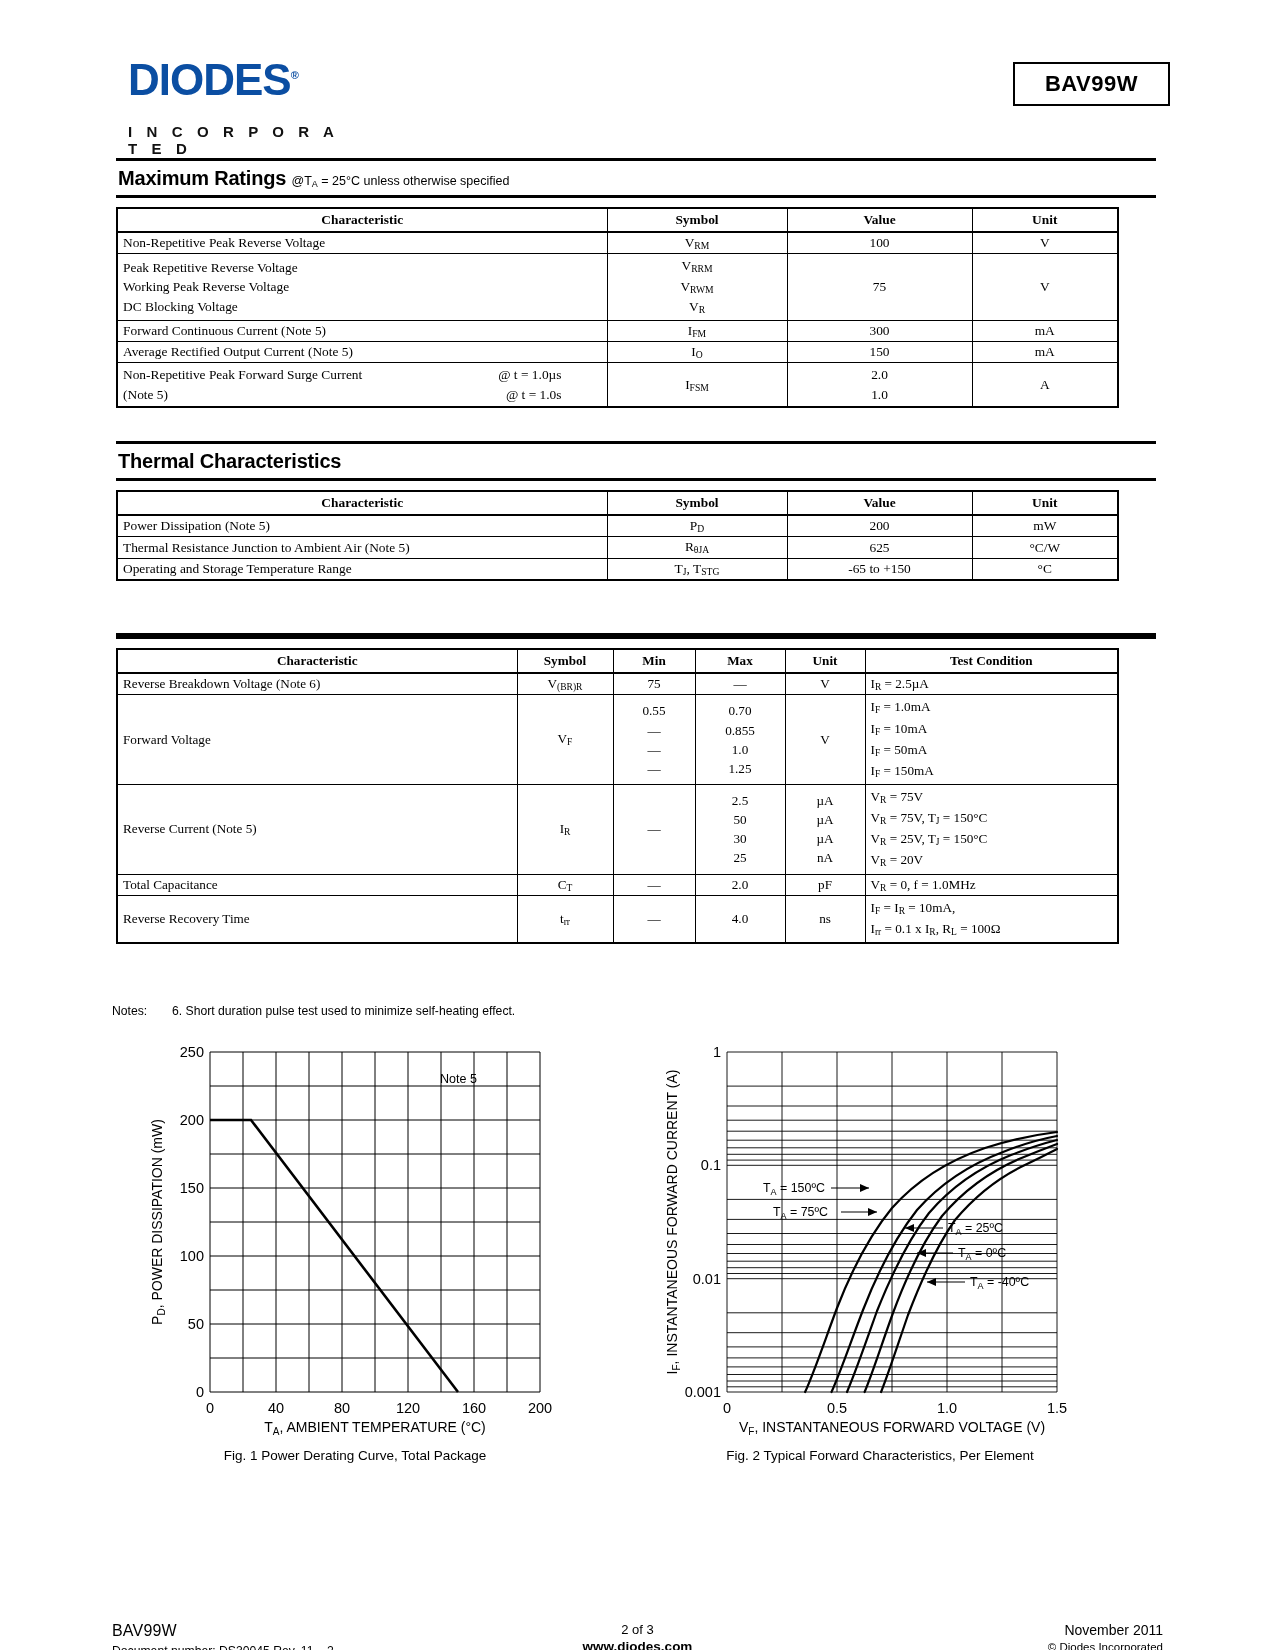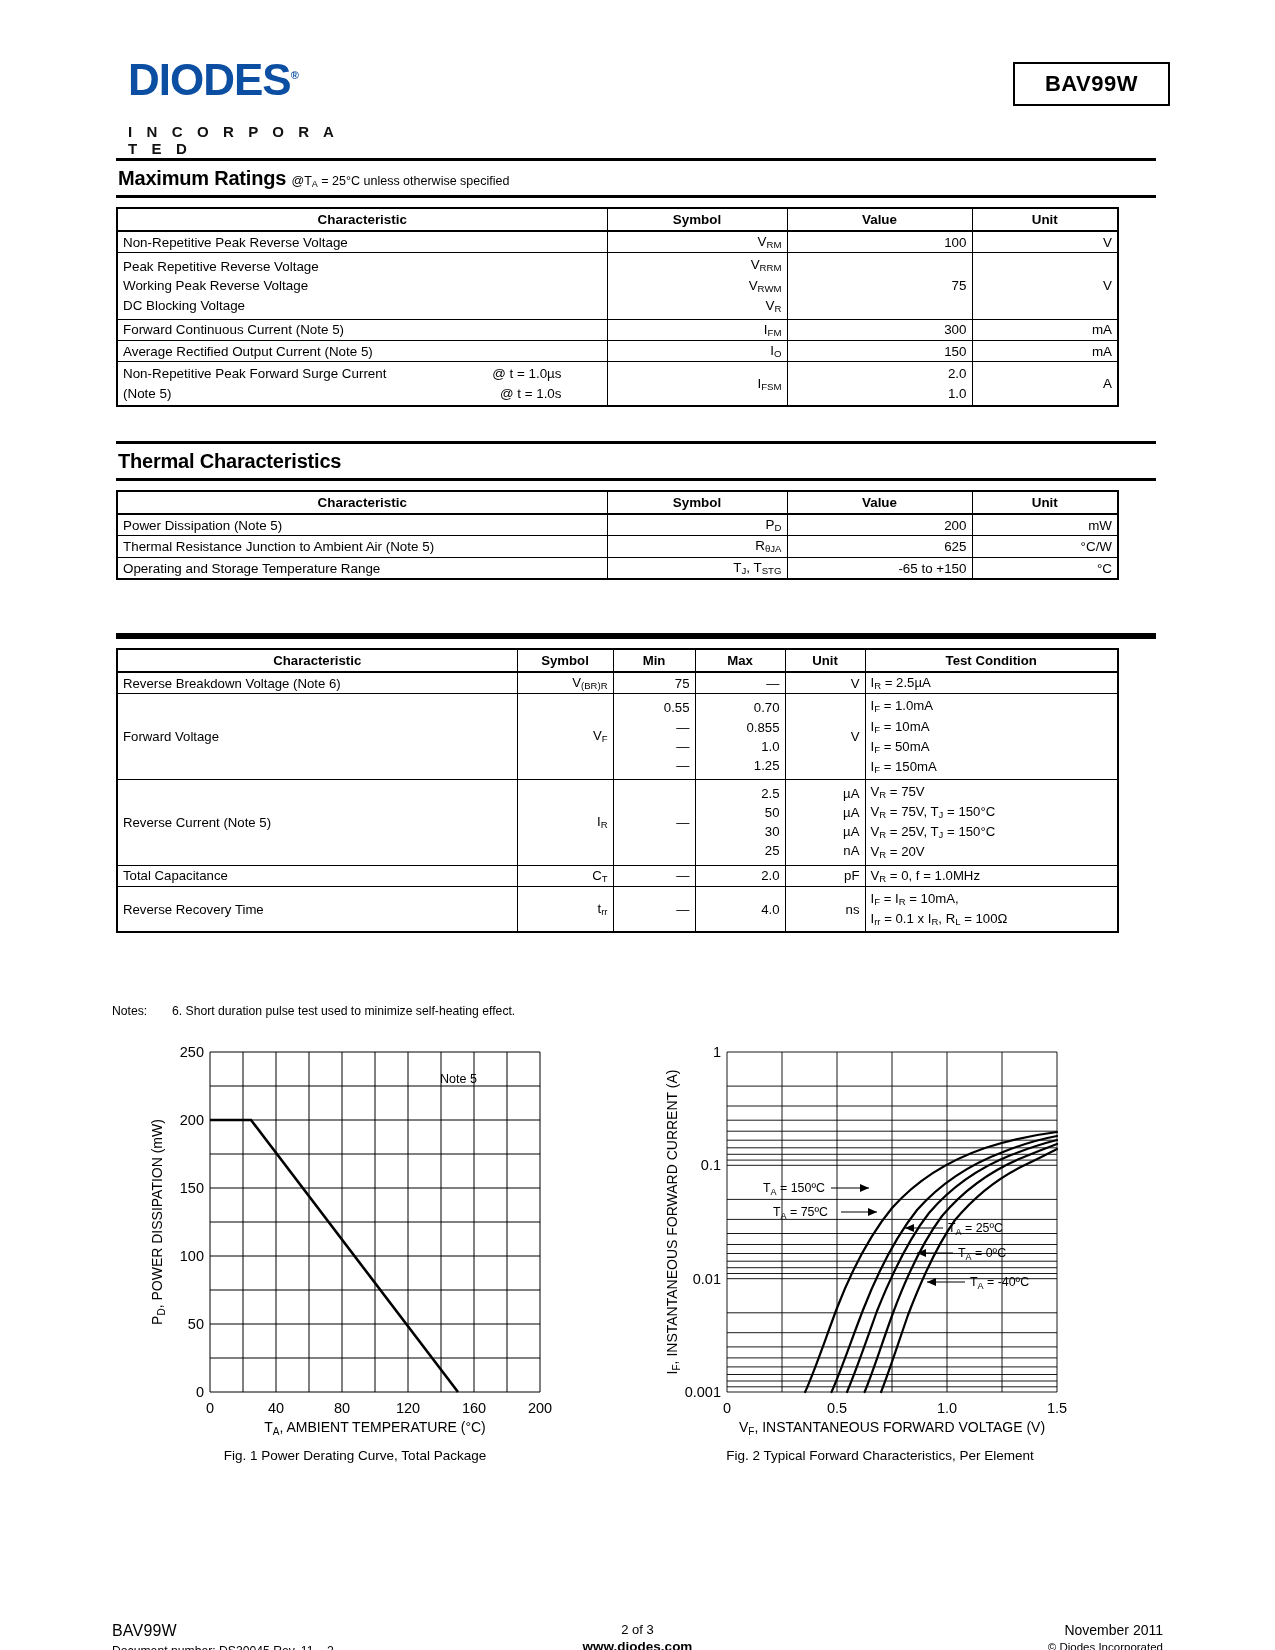--- a/index.html
+++ b/index.html
@@ -27,25 +27,25 @@
     font-family:"Liberation Sans", sans-serif; letter-spacing:0.5px; }
 
   
   .sect { position:absolute; left:108px; width:1040px;margin-left:8px; }
   .rule-thick { border-top:3px solid #000; width:100%; }
   .sect-title { font-size:20px; font-weight:bold; padding:6px 0 5px 2px; letter-spacing:-0.2px; }
   .sect-title .cond { font-size:12.5px; font-weight:normal; letter-spacing:0; }
   sub { font-size:0.72em; vertical-align:-0.25em; }
 
   
-  table.dt { border-collapse:collapse; width:1003px; font-size:13.4px; }
+  table.dt { border-collapse:collapse; width:1003px; font-size:13.4px;font-family:Liberation Serif, serif; }
   table.dt th, table.dt td { border:1px solid #000; padding:2px 5px; vertical-align:middle; }
   table.dt thead th { font-weight:bold; text-align:center; border-bottom:2px solid #000; padding:3px 5px;}
   table.dt { border:2px solid #000; }
-  td.c { text-align:right; }
+  td.c { text-align:center; }
   td.l { text-align:left; }
   .multi { line-height:1.45; }
 
   
   .notes { position:absolute; left:112px; font-size:12.2px; line-height:1.45; }
   .notes .lbl { position:absolute; left:0; top:0; }
   .notes .body { margin-left:60px; }
 
   
   .fig { position:absolute; }

